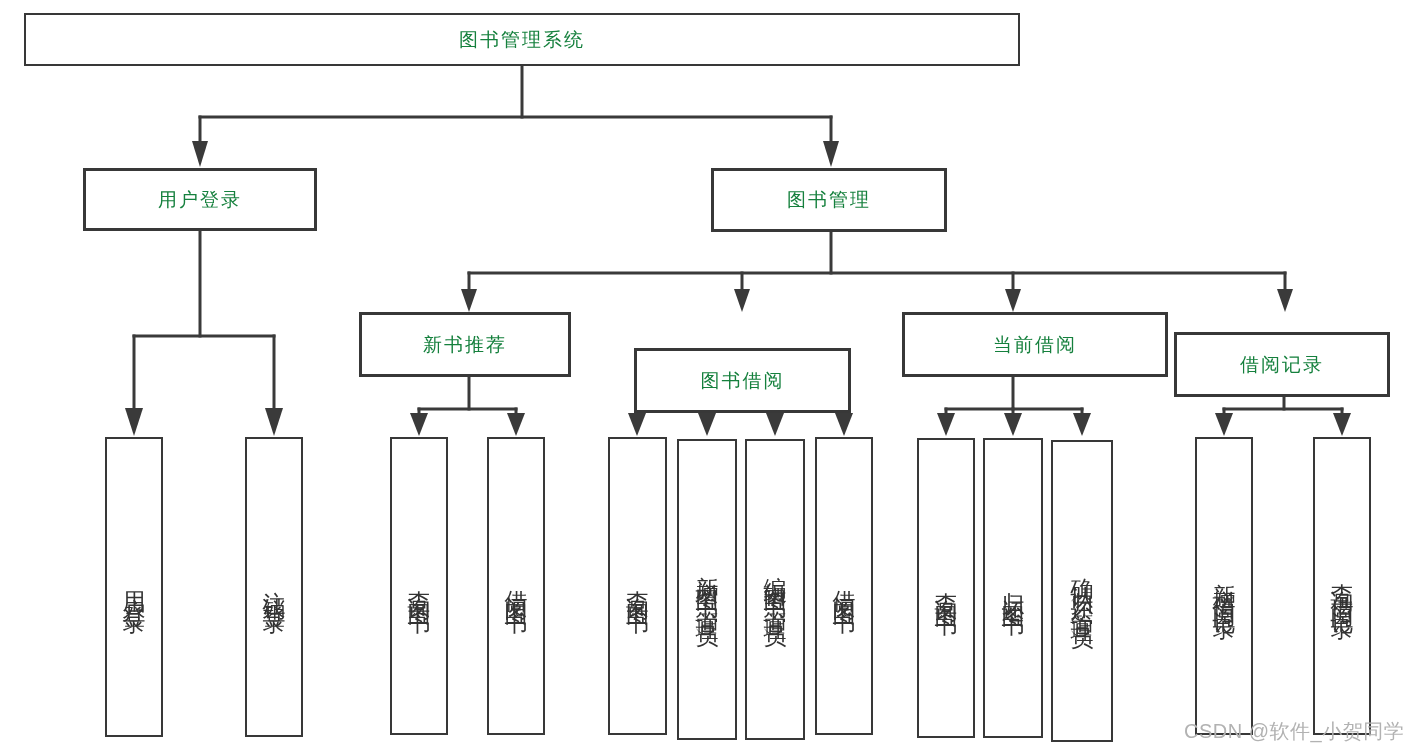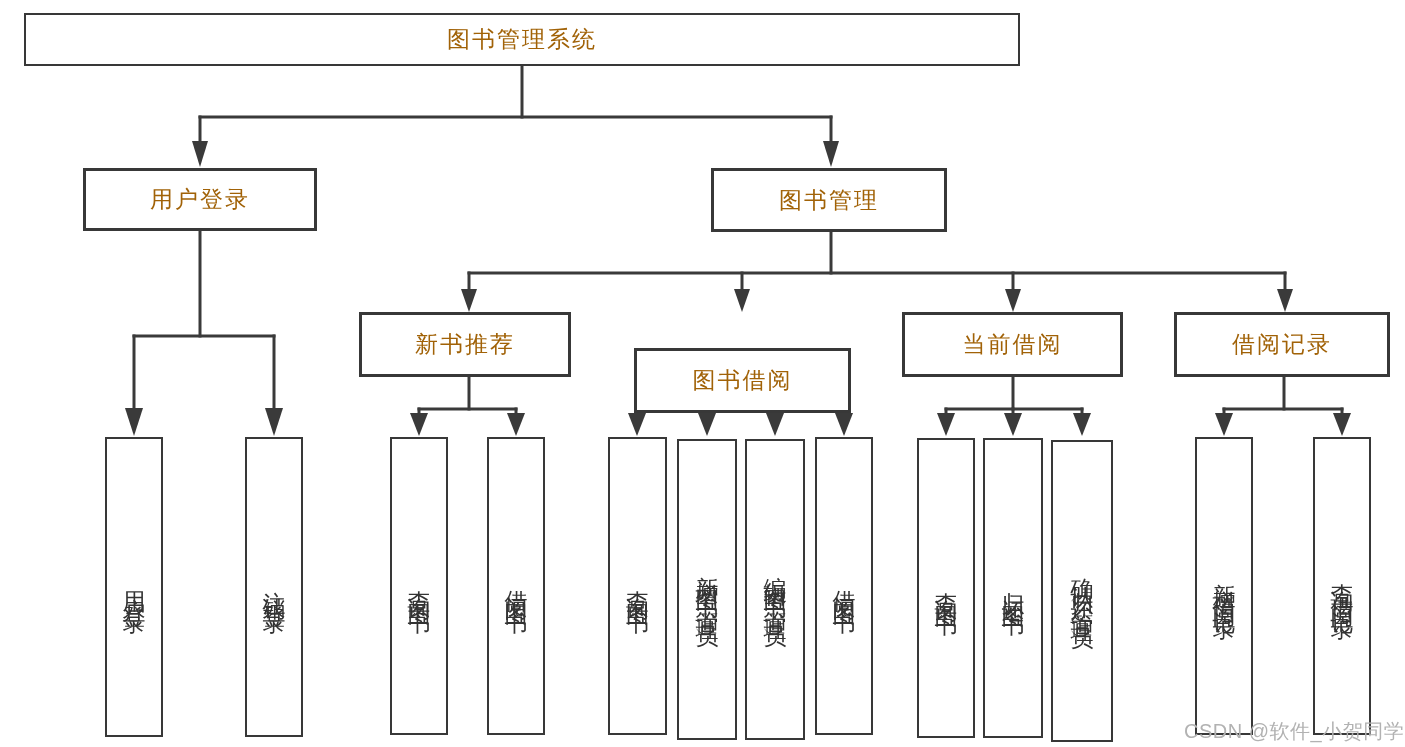--- a/index.html
+++ b/index.html
@@ -28,24 +28,24 @@
     background: #ffffff;
     border: 3px solid #383838;
     display: flex;
     align-items: center;
     justify-content: center;
     color: #333333;
     z-index: 2;
   }
   .box.thin { border-width: 2px; }
   .hlabel {
-    font-size: 23px;
+    font-size: 19px;
     letter-spacing: 2px;
     white-space: nowrap;
-    color: #a16207;
+    color: #15803d;
   }
   .leaf {
     border-width: 2px;
   }
   .vlabel {
     writing-mode: vertical-rl;
     text-orientation: mixed;
     font-size: 23px;
     letter-spacing: 7px;
     line-height: 1;
@@ -147,24 +147,24 @@
   <div class="box" style="left:711px; top:168px; width:236px; height:64px;justify-content:center;">
     <span class="hlabel">图书管理</span>
   </div>
 
   <div class="box" style="left:359px; top:312px; width:212px; height:65px;">
     <span class="hlabel">新书推荐</span>
   </div>
   <div class="box" style="left:634px; top:312px; width:217px; height:65px;margin-top:36px;">
     <span class="hlabel">图书借阅</span>
   </div>
-  <div class="box" style="left:902px; top:312px; width:221px; height:65px;">
+  <div class="box" style="left:902px; top:312px; width:266px; height:65px;">
     <span class="hlabel">当前借阅</span>
   </div>
-  <div class="box" style="left:1174px; top:312px; width:216px; height:65px;">
+  <div class="box" style="left:1174px; top:332px; width:216px; height:65px;">
     <span class="hlabel">借阅记录</span>
   </div>
 
   <div class="box leaf" style="left:105px; top:437px; width:58px; height:300px;">
     <span class="vlabel">用户登录</span>
   </div>
   <div class="box leaf" style="left:245px; top:437px; width:58px; height:300px;">
     <span class="vlabel">注销登录</span>
   </div>
 

